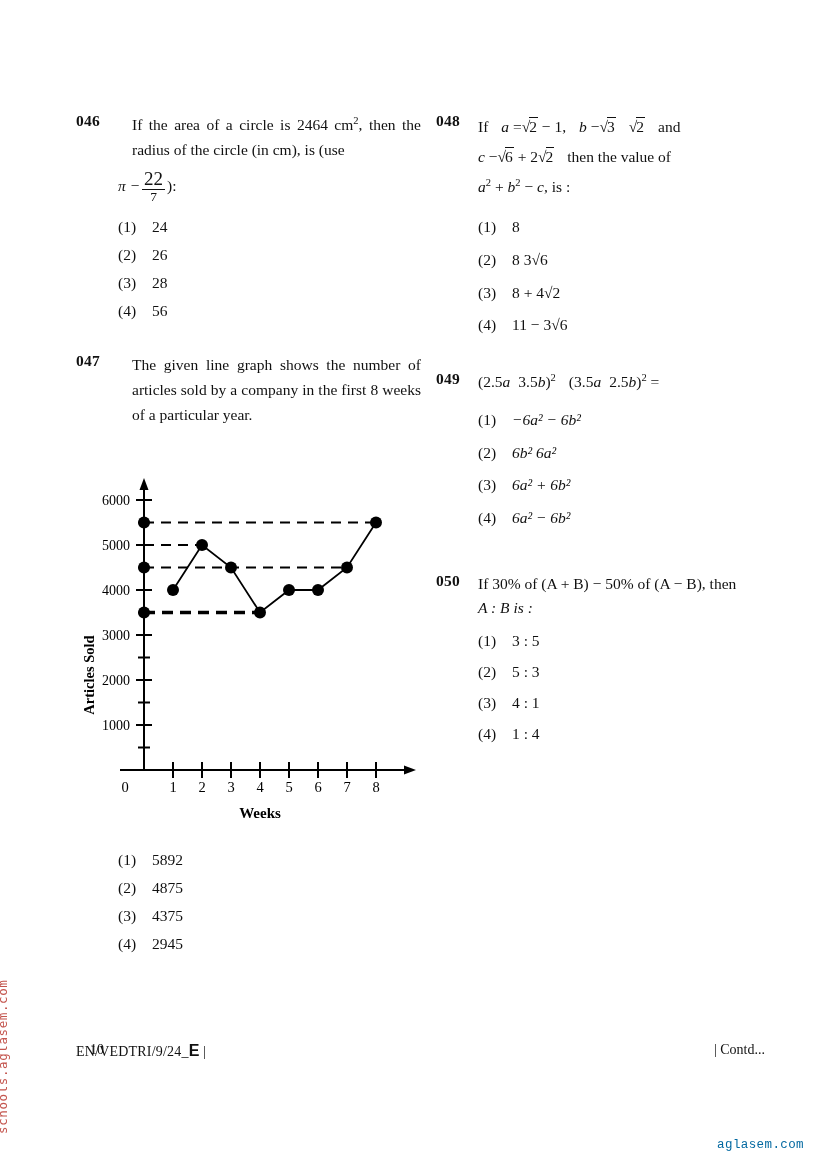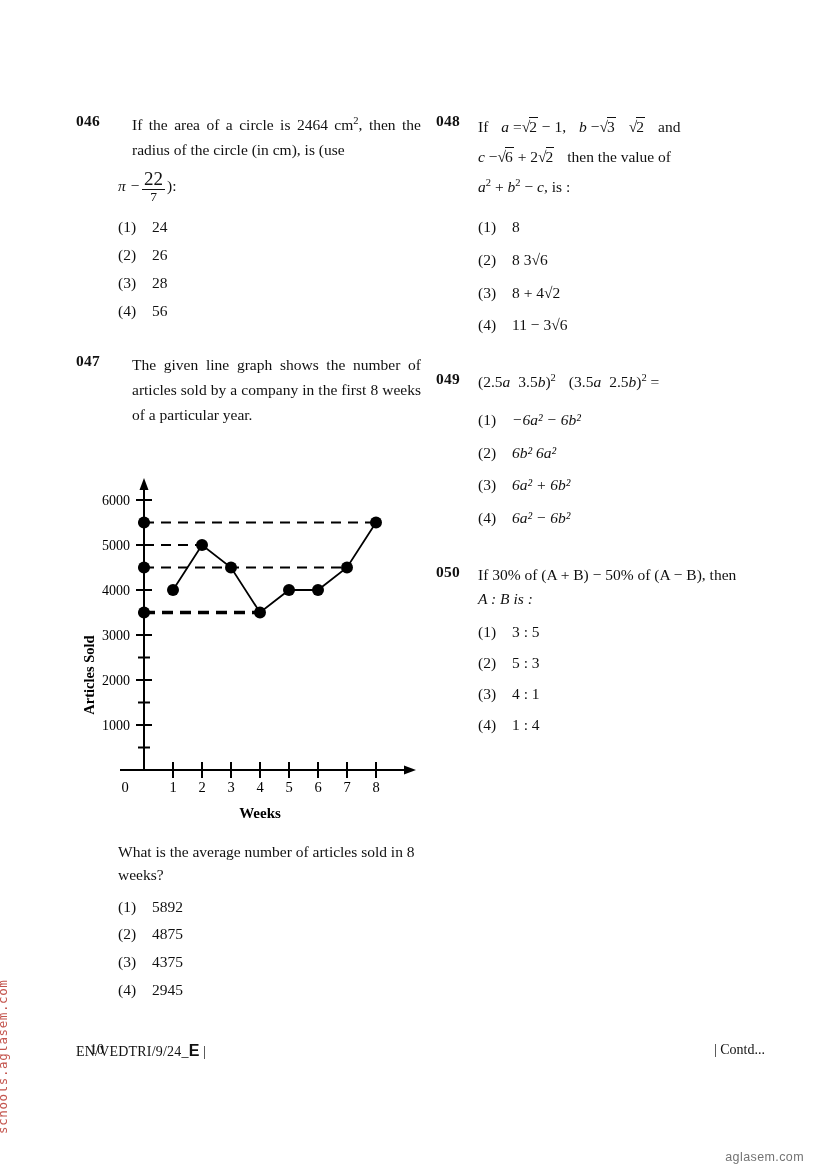--- a/index.html
+++ b/index.html
@@ -29,25 +29,25 @@
     transform: rotate(-90deg);
     font-family: "DejaVu Sans Mono", "Liberation Mono", monospace;
     font-size: 12.5px;
     letter-spacing: 0.6px;
     color: #c4564f;
     white-space: nowrap;
   }
   .wm-bottom-right {
     position: absolute;
     right: 22px;
-    bottom: 4px;
-    font-family: Liberation Sans, sans-serif;
+    bottom: 16px;
+    font-family: Liberation Mono, monospace;
     font-size: 12.5px;
     letter-spacing: 0.4px;
-    color: #737373;
+    color: #0369a1;
     white-space: nowrap;
   }
 
   
   .col {
     position: absolute;
     top: 112px;
     width: 345px;
   }
   .col-left  { left: 76px;  }
@@ -300,21 +300,20 @@
         <circle cx="242" cy="120" r="6"></circle>
         <circle cx="271" cy="97.5" r="6"></circle>
         <circle cx="300" cy="52.5" r="6"></circle>
       </g>
 
       <text x="184" y="348" text-anchor="middle" font-family="Liberation Serif, serif" font-size="15" font-weight="bold" fill="#000">Weeks</text>
     </svg>
   </div>
 
   <div style="position:absolute; left:76px; top:840px; width:345px;">
-    <div style="margin-left:42px; font-size:15.5px; line-height:1.5;">What is the average number of articles sold in 8 weeks?</div>
     <div class="opts" style="margin-top:10px;">
       <div class="opt opt-tight">
         <span class="opt-label">(1)</span>
         <span class="opt-text">5892</span>
       </div>
       <div class="opt opt-tight">
         <span class="opt-label">(2)</span>
         <span class="opt-text">4875</span>
       </div>
       <div class="opt opt-tight">
@@ -385,21 +384,21 @@
           <span class="opt-label">(3)</span>
           <span class="opt-text mi">6a² + 6b²</span>
         </div>
         <div class="opt">
           <span class="opt-label">(4)</span>
           <span class="opt-text mi">6a² − 6b²</span>
         </div>
       </div>
     </div>
 
-    <div class="q" style="margin-top:34px;">
+    <div class="q" style="margin-top:43px;">
       <div class="q-num">050</div>
       <div class="q-body loose">
         <span>If 30% of (A + B) − 50% of (A − B), then</span><br>
         <span class="mi">A : B is :</span>
       </div>
       <div class="opts" style="margin-top:12px;">
         <div class="opt opt-tight" style="margin-top:10px;">
           <span class="opt-label">(1)</span>
           <span class="opt-text">3 : 5</span>
         </div>

